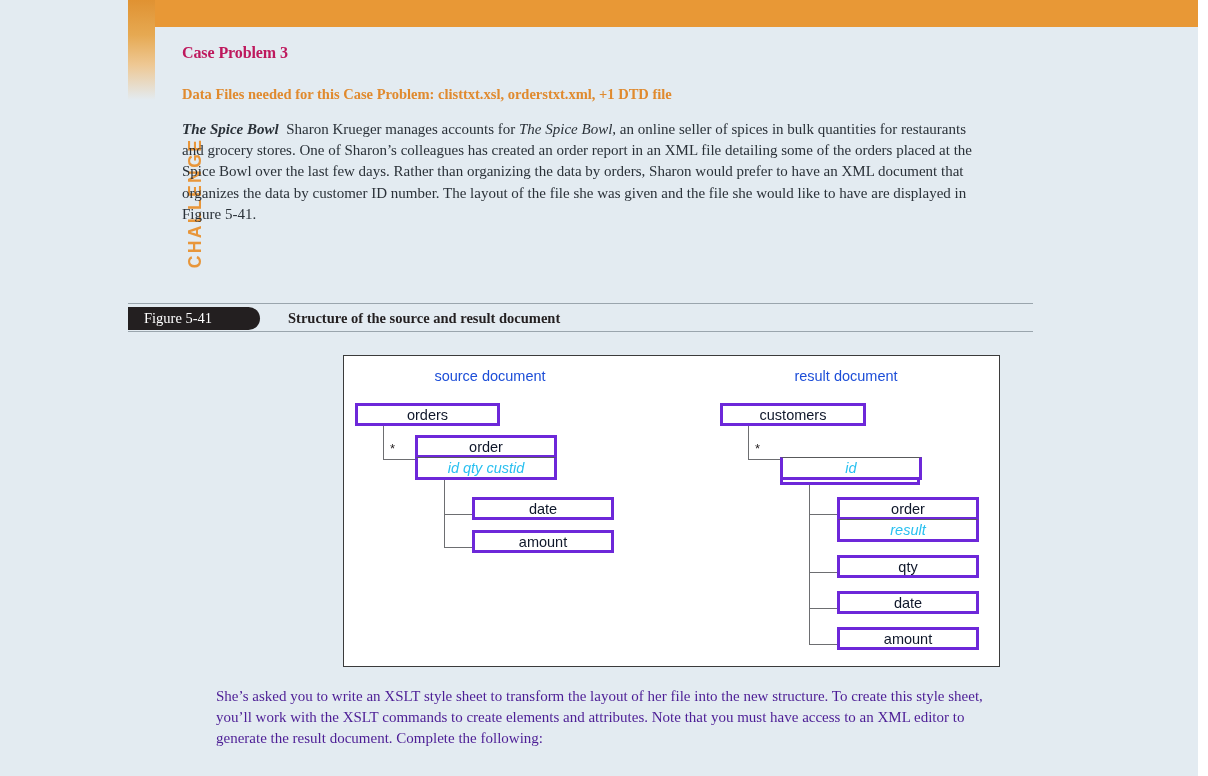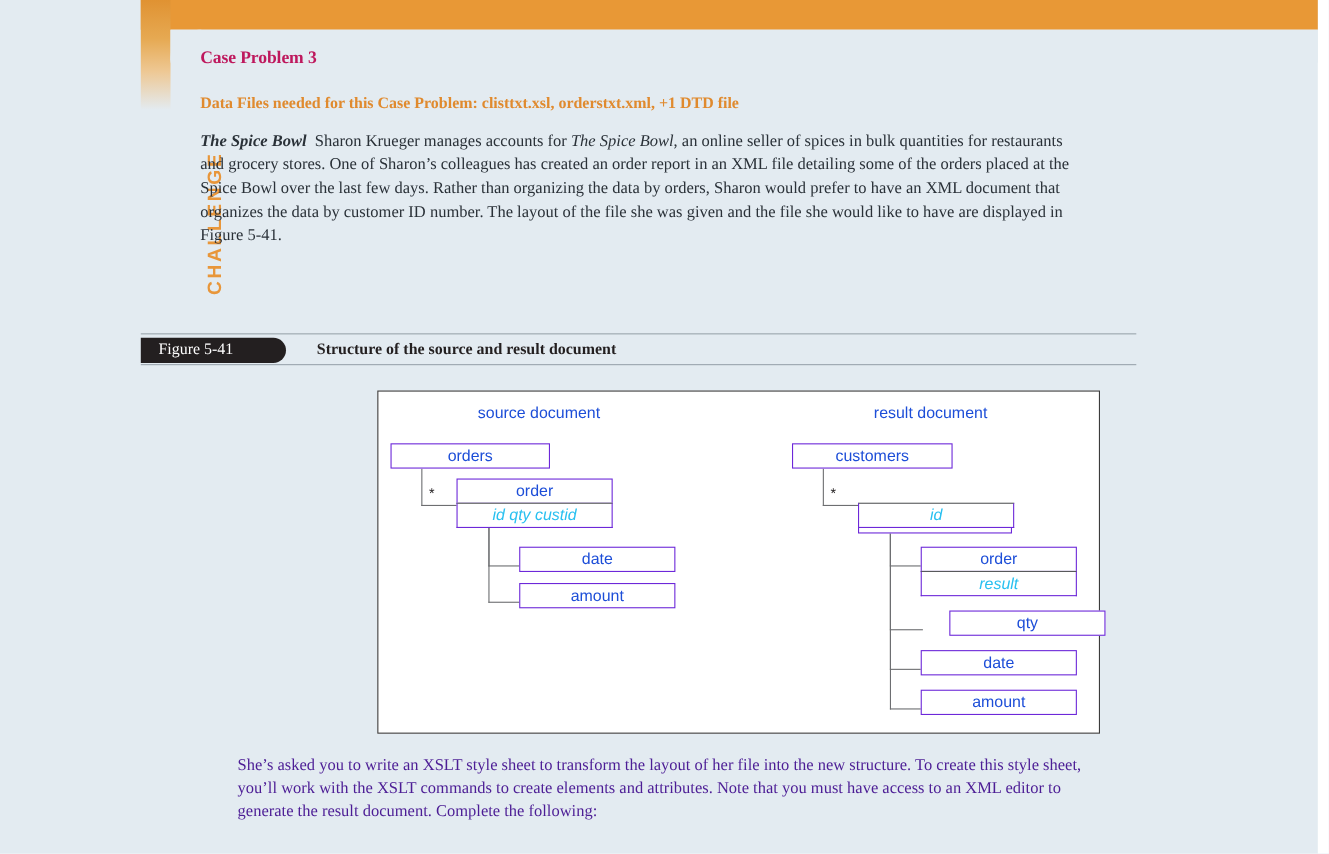--- a/index.html
+++ b/index.html
@@ -108,24 +108,24 @@
   
   .diagram{position:absolute;left:343px;top:355px;width:657px;height:312px;}
   .dg-title{
     position:absolute;
     color:#1d4ed8;font-size:14.5px;
     font-family:"Liberation Sans", sans-serif;
     text-align:center;white-space:nowrap;
   }
   .node{
     position:absolute;
-    border:1px solid #6d28d9;
+    border:3px solid #6d28d9;
     box-sizing:border-box;
     background:#ffffff;
-    color:#1d4ed8;
+    color:#0f172a;
     font-size:14.5px;
     font-family:"Liberation Sans", sans-serif;
     display:flex;align-items:center;justify-content:center;
     z-index:3;
   }
   .node.attr{
     color:#29c0f0;
     font-style:italic;
     border-top:1px solid #58595b;
   }
@@ -209,21 +209,21 @@
     <div class="node attr" style="left:437px;top:102px;width:142px;height:23px;">id</div>
 
     <div class="conn" style="left:466px;top:125px;width:29px;height:34px;"></div>
     <div class="conn" style="left:466px;top:125px;width:29px;height:92px;"></div>
     <div class="conn" style="left:466px;top:125px;width:29px;height:128px;"></div>
     <div class="conn" style="left:466px;top:125px;width:29px;height:164px;"></div>
 
     <div class="node" style="left:494px;top:142px;width:142px;height:23px;">order</div>
     <div class="node attr" style="left:494px;top:164px;width:142px;height:23px;">result</div>
 
-    <div class="node" style="left:520px;top:200px;width:142px;height:23px;">qty</div>
+    <div class="node" style="left:494px;top:200px;width:142px;height:23px;">qty</div>
 
     <div class="node" style="left:494px;top:236px;width:142px;height:23px;">date</div>
 
     <div class="node" style="left:494px;top:272px;width:142px;height:23px;">amount</div>
   </div>
 
   <div class="bottom-body">She’s asked you to write an XSLT style sheet to transform the layout of her file into the new structure. To create this style sheet, you’ll work with the XSLT commands to create elements and attributes. Note that you must have access to an XML editor to generate the result document. Complete the following:</div>
 
 </div>
 

